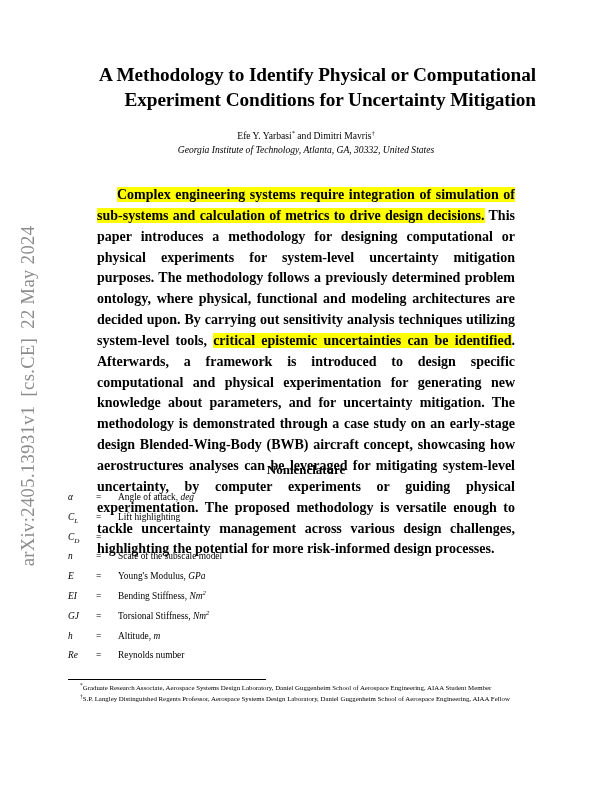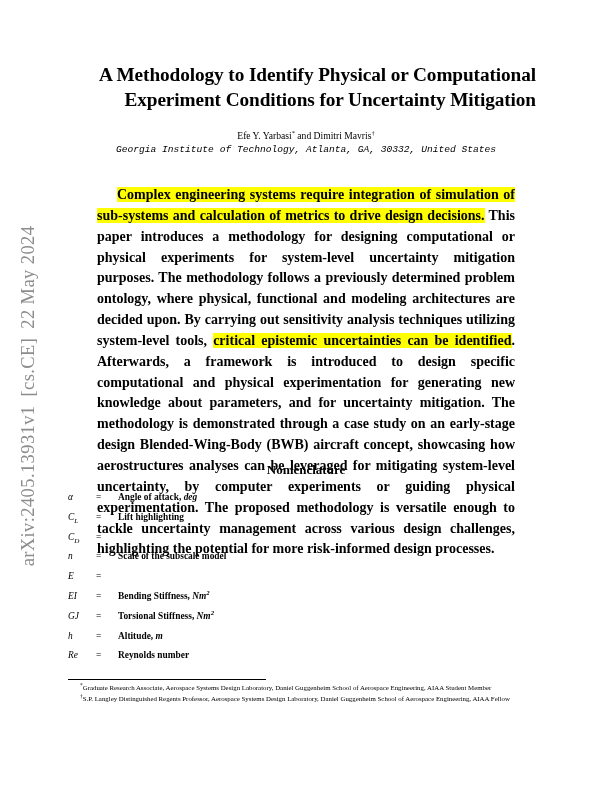--- a/index.html
+++ b/index.html
@@ -69,21 +69,20 @@
   .authors {
     font-size: 9.6px;
     line-height: 13.5px;
     margin: 0;
   }
   .affiliation {
     font-size: 9.6px;
     font-style: italic;
     line-height: 13.5px;
     margin: 0;
-    font-family: Liberation Mono, monospace;
   }
   sup.fn {
     font-size: 6.6px;
     vertical-align: super;
     line-height: 0;
   }
 
   
   .abstract {
     position: absolute;
@@ -128,21 +127,21 @@
   .nomen-sym {
     width: 28px;
     flex: 0 0 28px;
     font-style: italic;
     font-family: "Liberation Serif", "DejaVu Serif", serif;
   }
   .nomen-eq {
     width: 22px;
     flex: 0 0 22px;
   }
-  .nomen-def { flex: 1 1 auto; font-weight: bold; }
+  .nomen-def { flex: 1 1 auto; }
   .nomen-def em {
     font-style: italic;
   }
   .nomen-sym sub {
     font-size: 7.1px;
     vertical-align: sub;
     line-height: 0;
     font-style: italic;
   }
   .nomen-def sup {
@@ -220,20 +219,21 @@
         <div class="nomen-eq">=</div>
       </div>
       <div class="nomen-row">
         <div class="nomen-sym">n</div>
         <div class="nomen-eq">=</div>
         <div class="nomen-def">Scale of the subscale model</div>
       </div>
       <div class="nomen-row">
         <div class="nomen-sym">E</div>
         <div class="nomen-eq">=</div>
+        <div class="nomen-def">Young's Modulus, <em>GPa</em></div>
       </div>
       <div class="nomen-row">
         <div class="nomen-sym">EI</div>
         <div class="nomen-eq">=</div>
         <div class="nomen-def">Bending Stiffness, <em>Nm<sup>2</sup></em></div>
       </div>
       <div class="nomen-row">
         <div class="nomen-sym">GJ</div>
         <div class="nomen-eq">=</div>
         <div class="nomen-def">Torsional Stiffness, <em>Nm<sup>2</sup></em></div>

